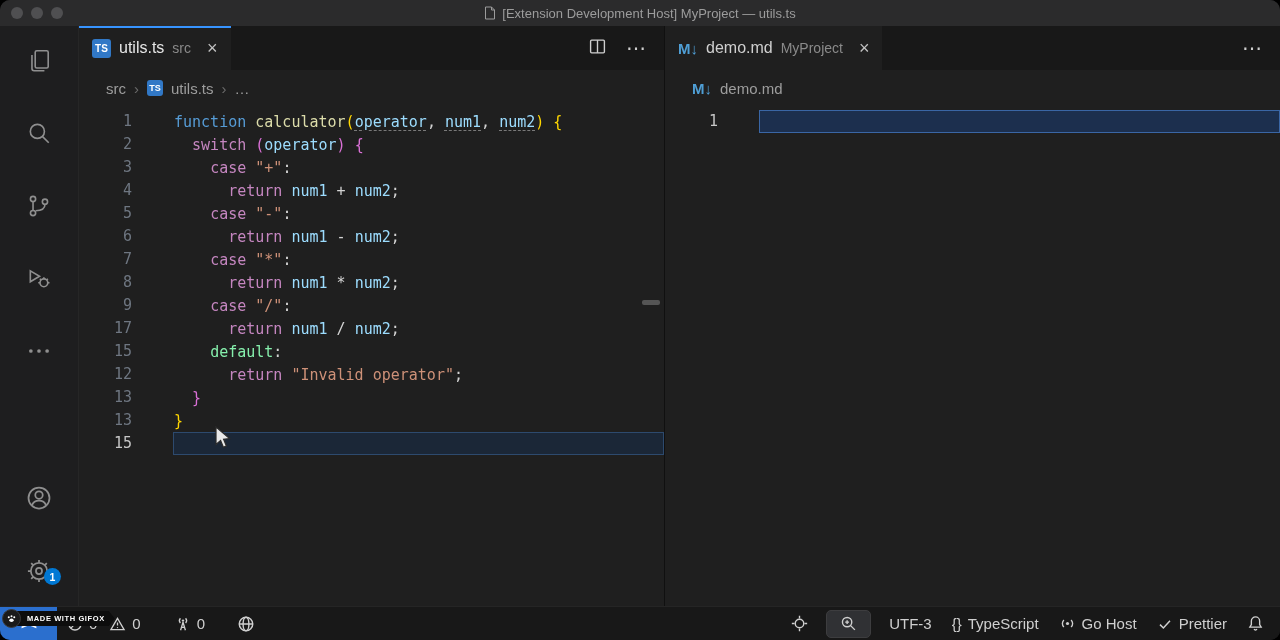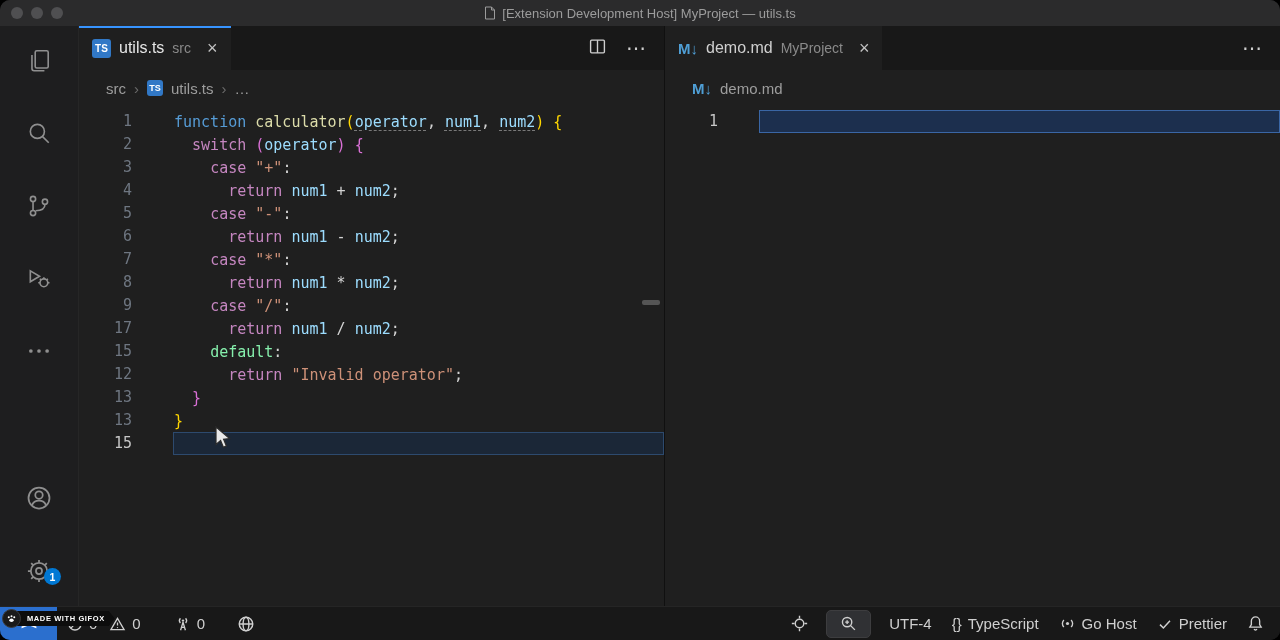--- a/index.html
+++ b/index.html
@@ -311,21 +311,21 @@
         </svg>
     </div>
     <div class="sb-item sb-zoom">
       <svg width="17" height="17" viewBox="0 0 16 16">
           <circle cx="6.7" cy="6.7" r="4.4"></circle>
           <line x1="10" y1="10" x2="14" y2="14"></line>
           <path d="M6.7 4.9 V8.5 M4.9 6.7 H8.5"></path>
         </svg>
     </div>
     <div class="sb-item">
-      <span>UTF-4</span>
+      <span>UTF-3</span>
     </div>
     <div class="sb-item">
       <span class="braces-glyph">{}</span>
       <span>TypeScript</span>
     </div>
     <div class="sb-item">
       <svg width="17" height="17" viewBox="0 0 16 16">
         <circle cx="8" cy="8" r="1.5" fill="#cfcfcf" stroke="none"></circle>
         <path d="M4.6 11.4 A4.8 4.8 0 0 1 4.6 4.6 M11.4 4.6 A4.8 4.8 0 0 1 11.4 11.4"></path>
       </svg>

